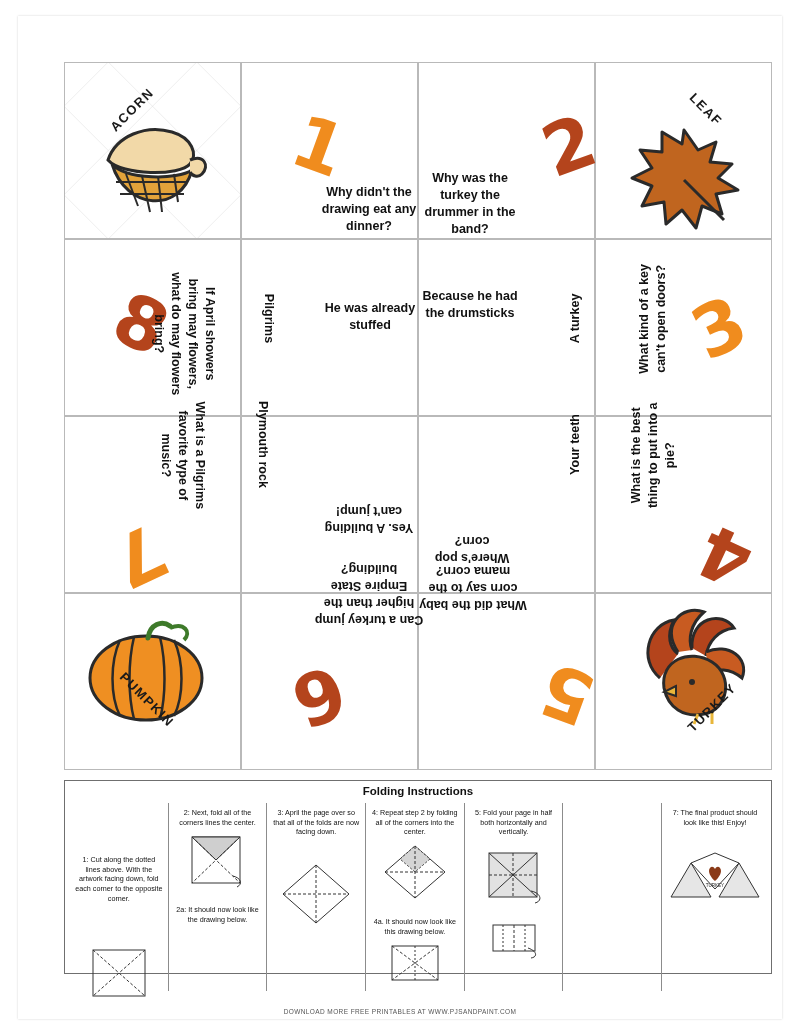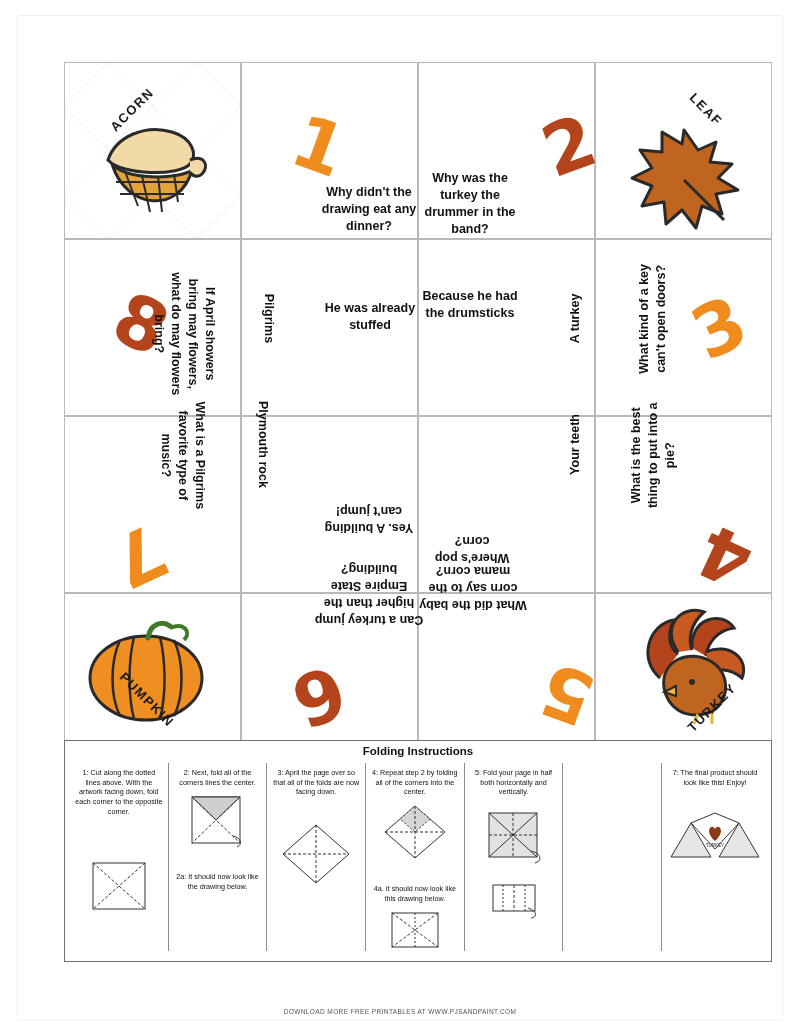--- a/index.html
+++ b/index.html
@@ -17,27 +17,27 @@
   .num{position:absolute;font-family:"DejaVu Sans",sans-serif;font-weight:bold;font-size:72px;line-height:1;}
   .orange{color:#f08c1e;}
   .rust{color:#b4441c;}
 
   .lbl{position:absolute;font-family:"Liberation Sans",sans-serif;font-weight:bold;font-size:13px;letter-spacing:1.5px;color:#1a1a1a;}
 
   .q{position:absolute;font-family:"Liberation Sans",sans-serif;font-size:12.5px;line-height:1.35;color:#111;text-align:center;font-weight:bold;}
   .a{position:absolute;font-family:"Liberation Sans",sans-serif;font-size:12.5px;line-height:1.35;color:#111;text-align:center;font-weight:bold;}
 
   
-  .fold{position:absolute;left:46px;top:724px;width:708px;height:222px;border:1px solid #6f6f6f;box-sizing:border-box;background:#fff;}
+  .fold{position:absolute;left:46px;top:764px;width:708px;height:194px;border:1px solid #6f6f6f;box-sizing:border-box;background:#fff;}
   .fold-title{text-align:center;font-size:11.5px;font-weight:bold;color:#111;padding:4px 0 3px;}
   .fold-grid{position:absolute;left:5px;top:22px;width:698px;height:188px;display:flex;}
   .fcell{flex:1;border-left:1px solid #8c8c8c;box-sizing:border-box;padding:5px 5px 0;position:relative;}
-  .fcell:first-child{border-left:none;}
+  .fcell:first-child{border-left:none;margin-top:47px;}
   .fcell .t{font-size:7.2px;line-height:1.35;color:#111;text-align:center;}
-  .fcell .t2{font-size:7.2px;line-height:1.35;color:#111;text-align:center;margin-top:22px;}
+  .fcell .t2{font-size:7.2px;line-height:1.35;color:#111;text-align:center;margin-top:15px;}
   .fig{display:block;margin:5px auto 0;}
   .footer{position:absolute;left:0;right:0;top:992px;text-align:center;font-size:6.5px;color:#555;letter-spacing:.4px;}
 
   .r45{transform:rotate(45deg);transform-origin:50% 50%;}
   .rm45{transform:rotate(-45deg);transform-origin:50% 50%;}
   .r180{transform:rotate(180deg);transform-origin:50% 50%;}
   .r90{transform:rotate(90deg);transform-origin:50% 50%;}
   .rm90{transform:rotate(-90deg);transform-origin:50% 50%;}
 </style>
 </head>

